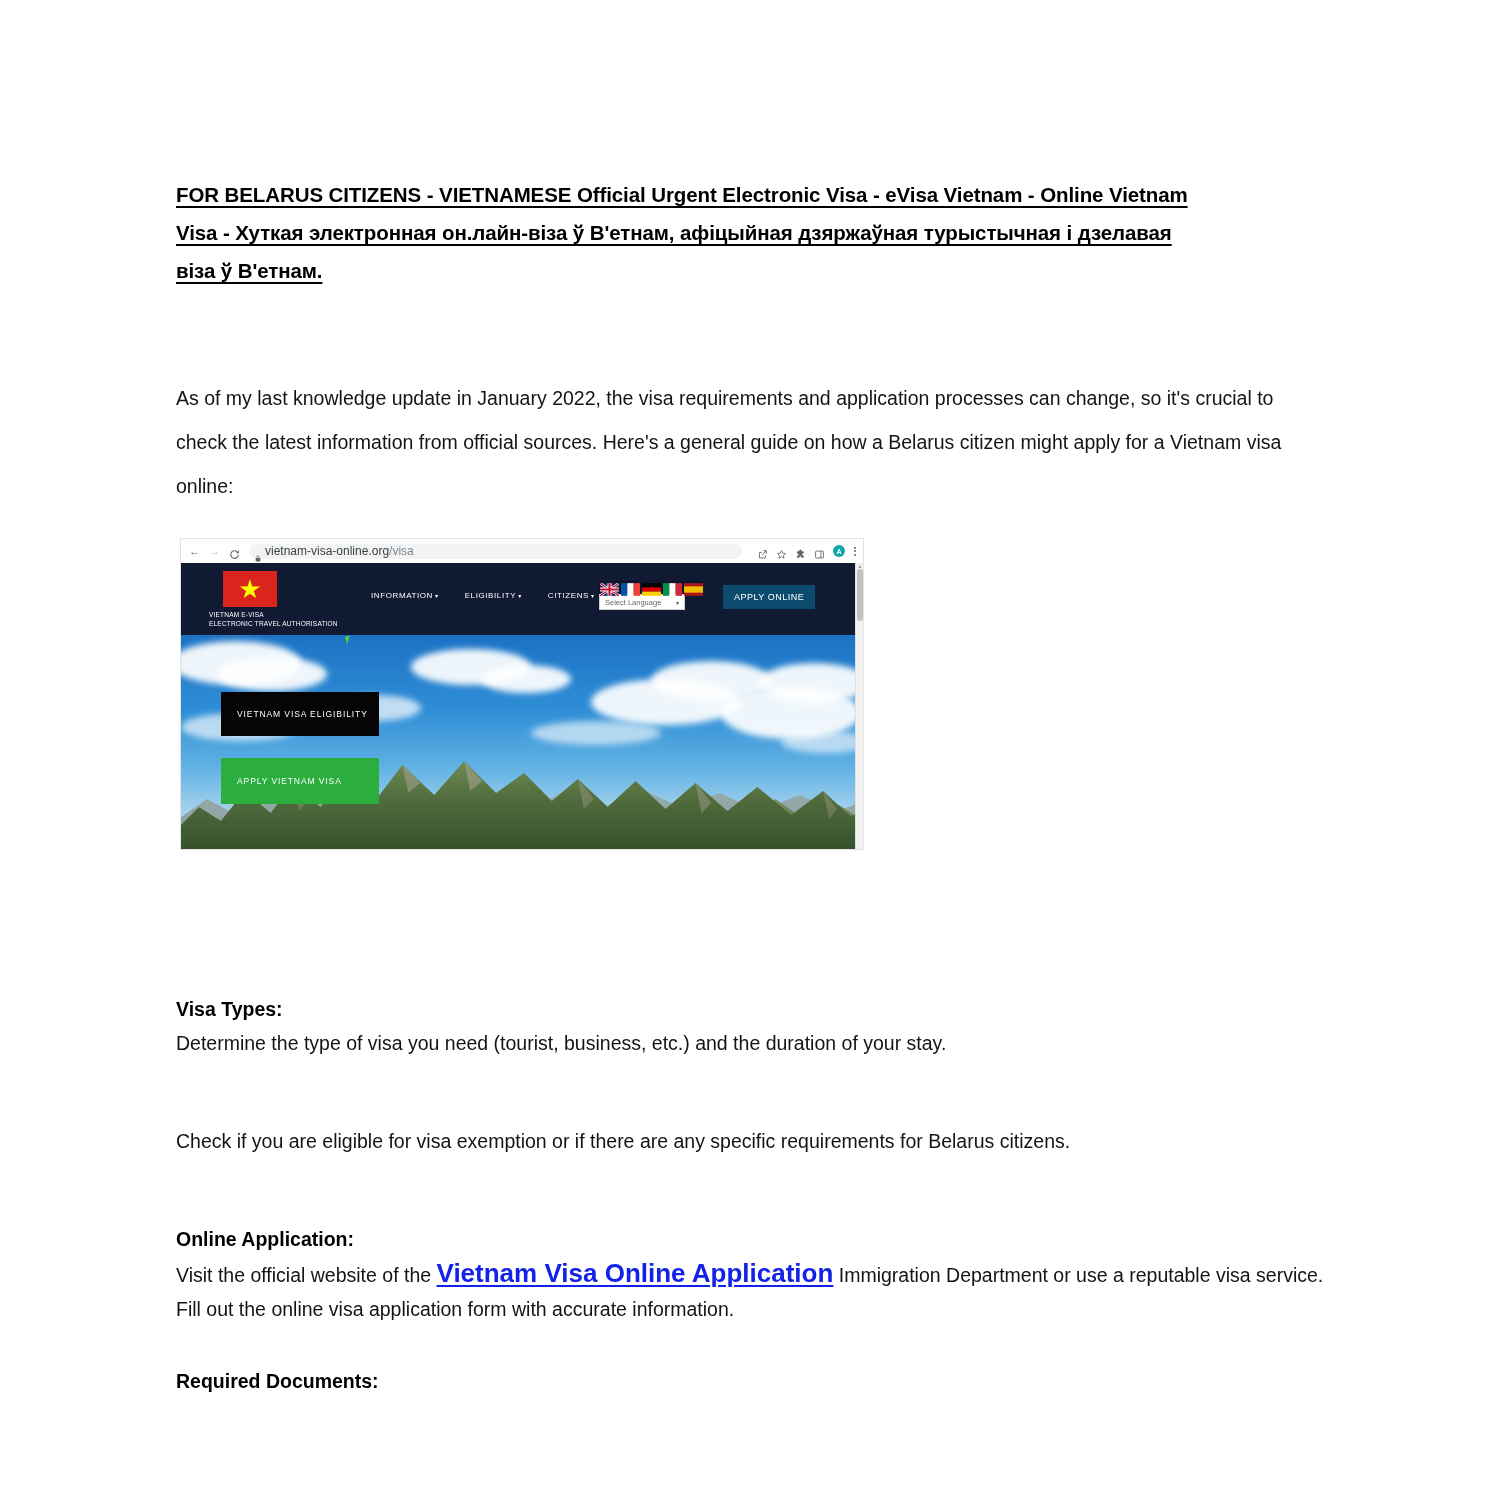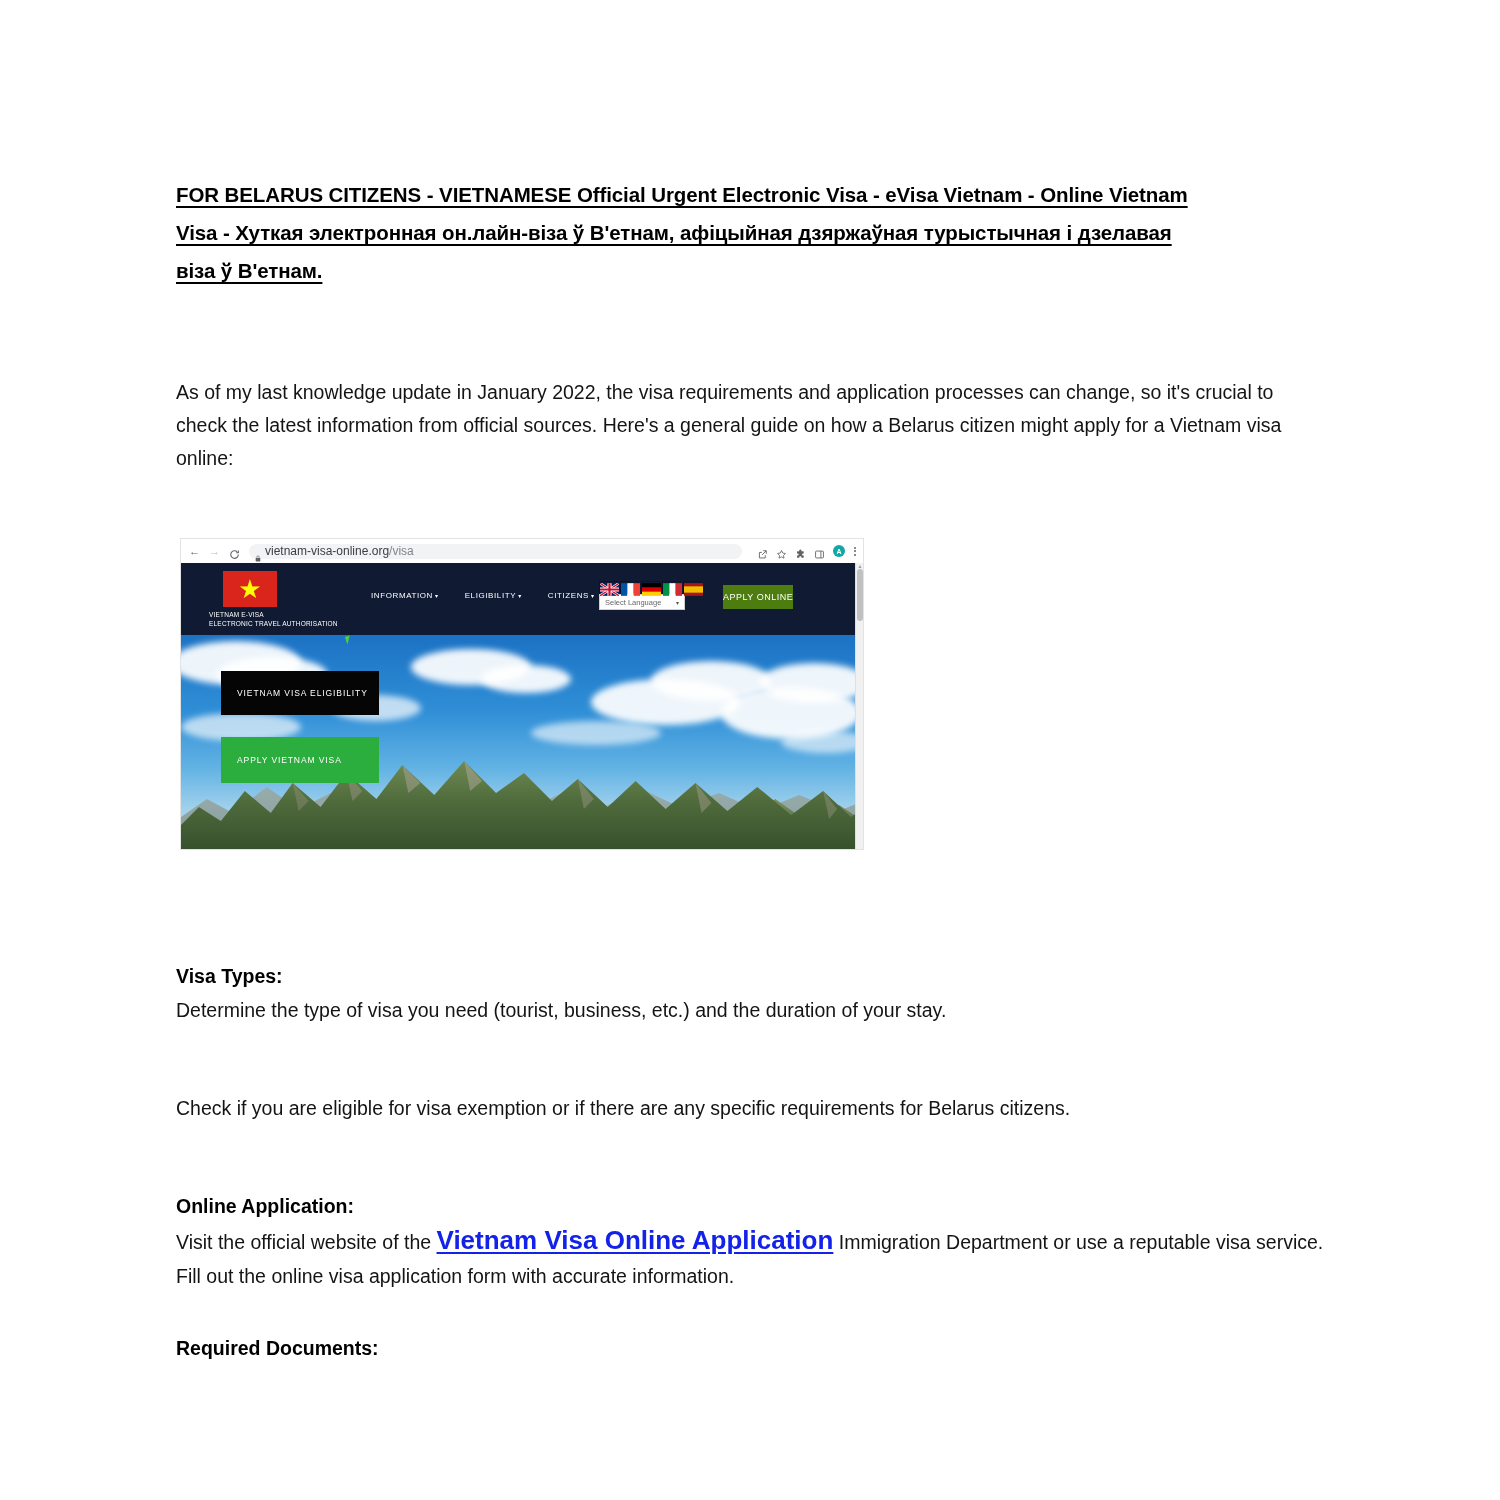--- a/index.html
+++ b/index.html
@@ -39,21 +39,21 @@
     color: #000;
   }
   .doc-title span.u {
     text-decoration: underline;
     text-underline-offset: 4px;
     text-decoration-thickness: 1.5px;
   }
 
   .para {
     font-size: 19.5px;
-    line-height: 33px;
+    line-height: 44px;
     color: #141414;
     margin: 0;
   }
 
   .intro { margin-top: 86px; }
 
   .sec { margin-top: 0; }
   .sec-head {
     font-size: 19.5px;
     font-weight: bold;
@@ -242,25 +242,25 @@
     font-size: 7.5px;
     color: #666;
     cursor: pointer;
   }
   .select-lang .chev { font-size: 6px; color: #555; }
 
   .apply-online {
     position: absolute;
     left: 542px;
     top: 22px;
-    background: #4d7c0f;
+    background: #0c4a6e;
     color: #ffffff;
     font-size: 9px;
     letter-spacing: 0.5px;
-    padding: 7px 0;
+    padding: 7px 11px;
     white-space: nowrap;
     cursor: pointer;
   }
 
   
   .hero {
     position: relative;
     height: 216px;
     overflow: hidden;
   }
@@ -280,20 +280,21 @@
   .hero-btn {
     position: absolute;
     z-index: 3;
     font-size: 8.5px;
     letter-spacing: 0.9px;
     color: #ffffff;
     display: flex;
     align-items: center;
     padding-left: 16px;
     cursor: pointer;
+    margin-top: 21px;
   }
   .btn-elig {
     left: 40px; top: 36px;
     width: 158px; height: 44px;
     background: #050505;
   }
   .btn-apply {
     left: 40px; top: 102px;
     width: 158px; height: 46px;
     background: #2cae3e;

